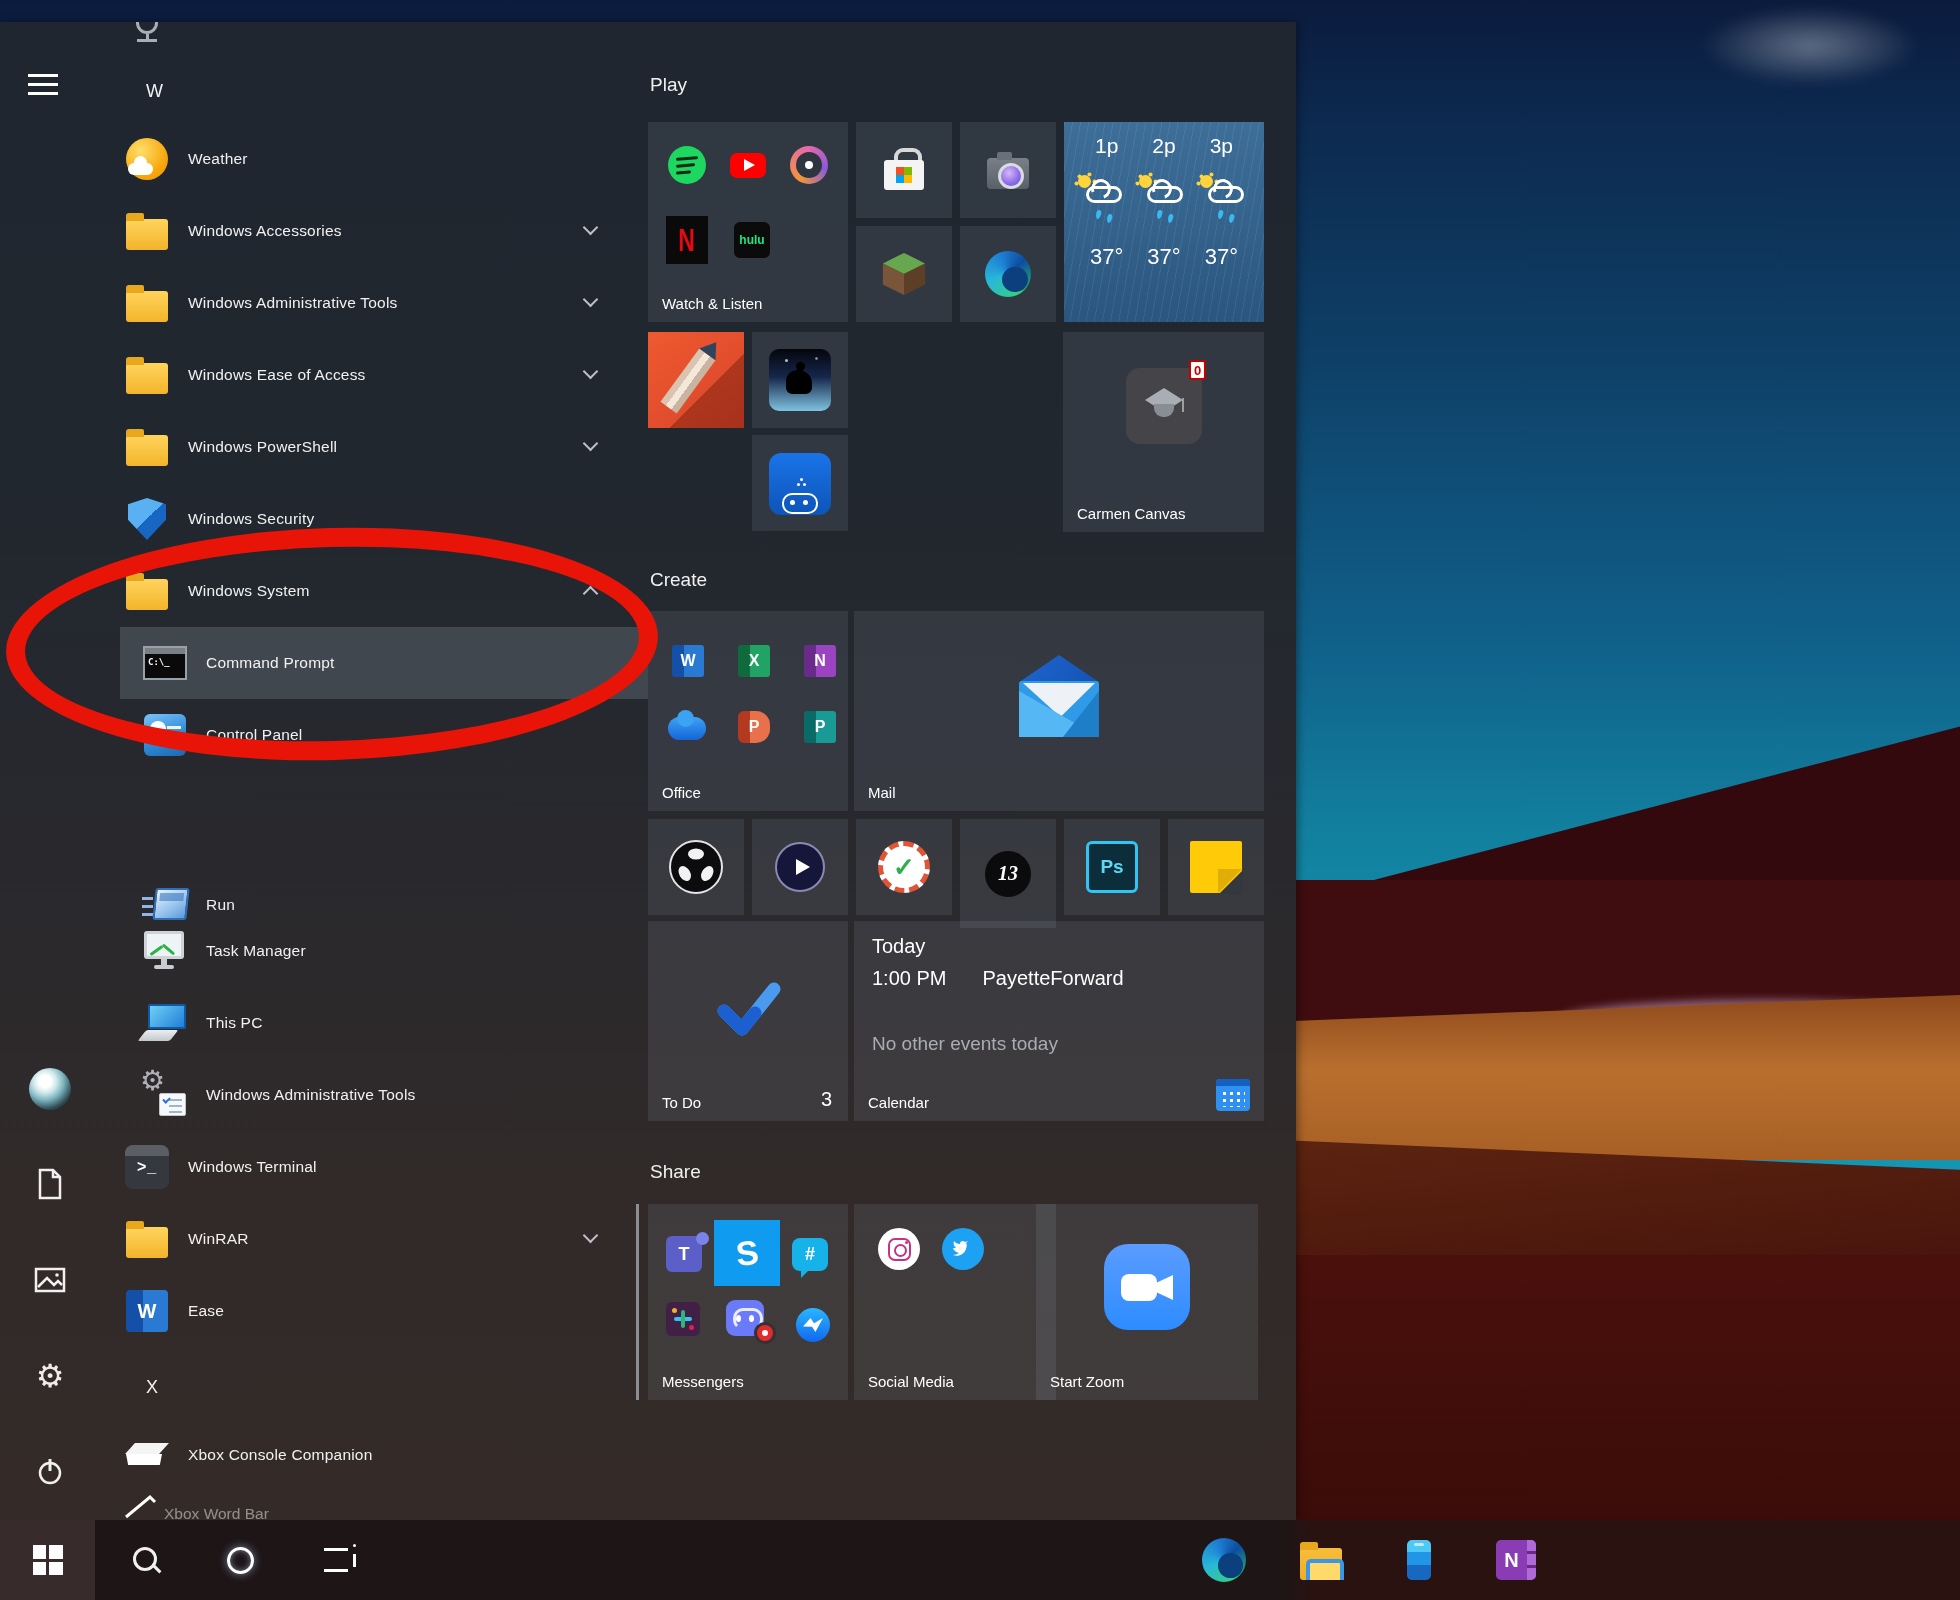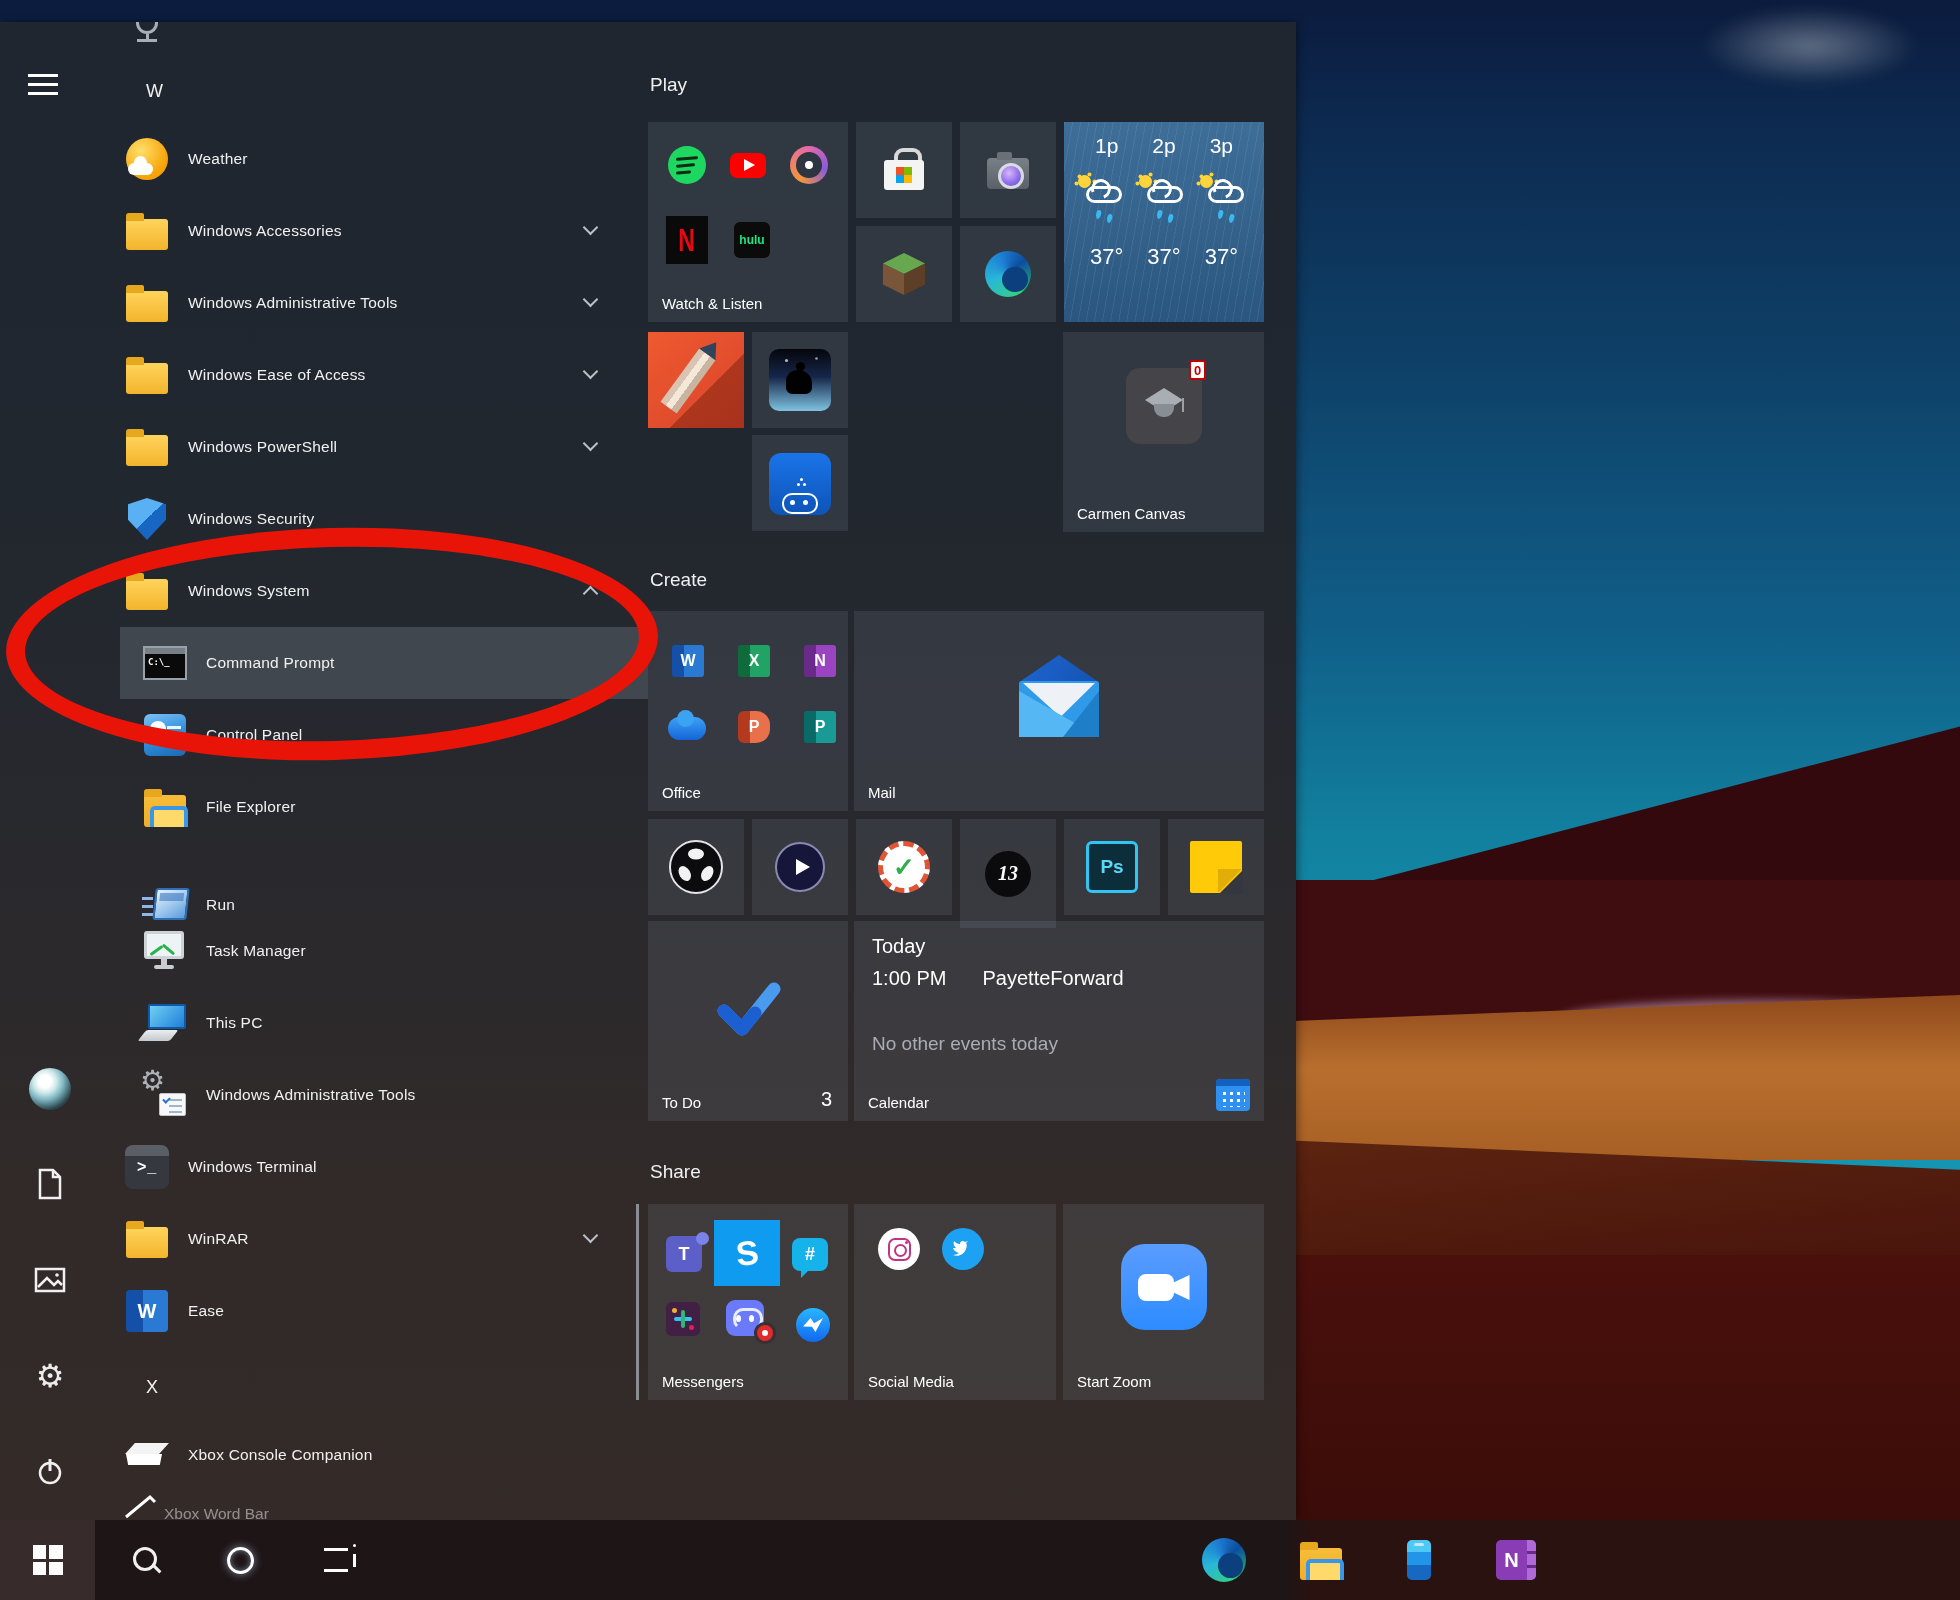--- a/index.html
+++ b/index.html
@@ -366,26 +366,20 @@
           </span>
         </span>
       <span class="lbl">Command Prompt</span>
     </div>
     <div class="row child" style="top:677px">
       <span class="ic">
           <span class="i-cpanel"></span>
         </span>
       <span class="lbl">Control Panel</span>
     </div>
-    <div class="row child" style="top:749px">
-      <span class="ic">
-          <span class="i-fe"></span>
-        </span>
-      <span class="lbl">File Explorer</span>
-    </div>
     <div class="row child" style="top:847px">
       <span class="ic">
           <span class="i-run">
             <span class="w"></span>
           </span>
         </span>
       <span class="lbl">Run</span>
     </div>
     <div class="row child" style="top:893px">
       <span class="ic">
@@ -666,21 +660,21 @@
           <span class="fr"></span>
         </span>
       <span class="s-tw" style="left:88px;top:24px">
         <svg width="22" height="18" viewBox="0 0 22 18">
             <path d="M1 15 C6 17 12 15 14 9 C15 6 15 4 14 3 L16 1 L13 2 C11 0 8 1 8 4 C5 4 3 2 2 1 C1 4 2 6 4 8 L1 8 C2 11 4 12 7 13 C5 14 3 15 1 15 Z" fill="#fff"></path>
           </svg>
       </span>
       <span class="tl">Social Media</span>
     </div>
 
-    <div class="tile" style="left:1063px;top:1182px;width:201px;height:196px">
+    <div class="tile" style="left:1036px;top:1182px;width:222px;height:196px">
       <span class="z-zoom"></span>
       <span class="tl">Start Zoom</span>
     </div>
 
   </div>
 
   <div class="anno"></div>
 
   <div class="taskbar">
     <div class="tbtn start" style="left:0">

